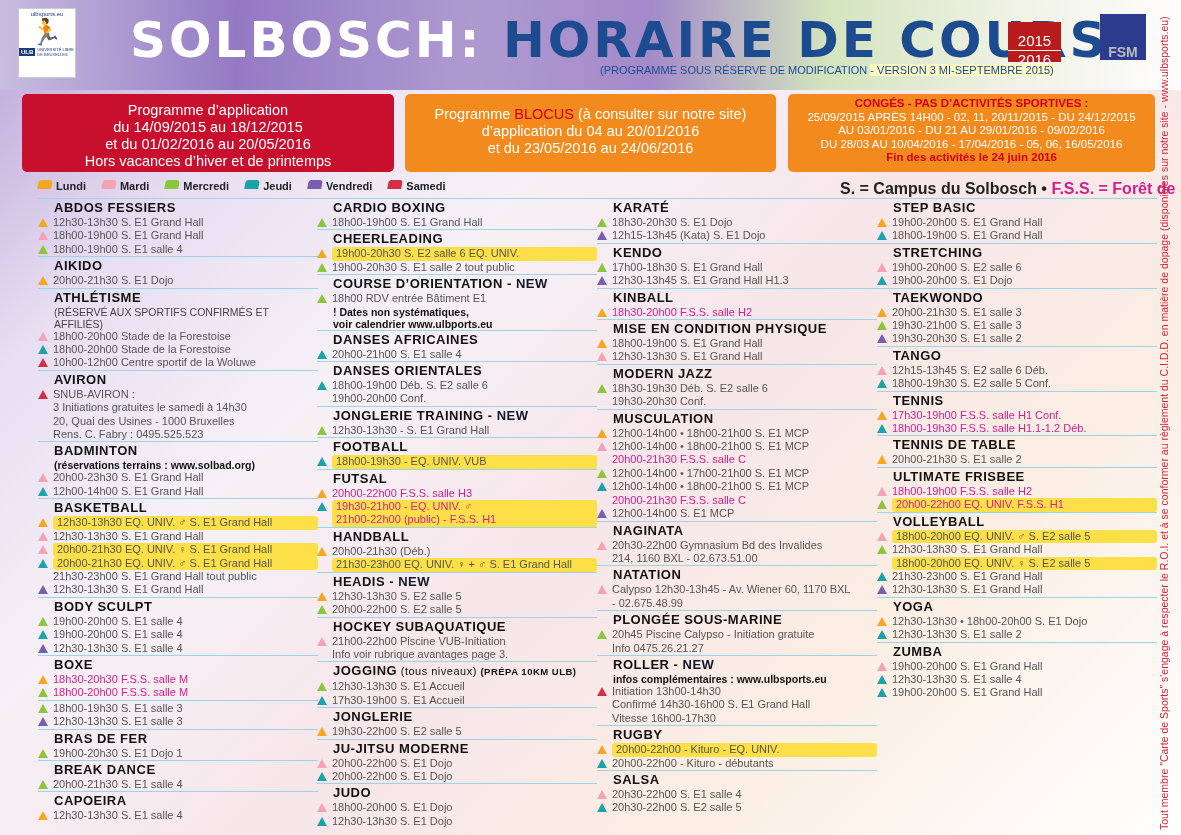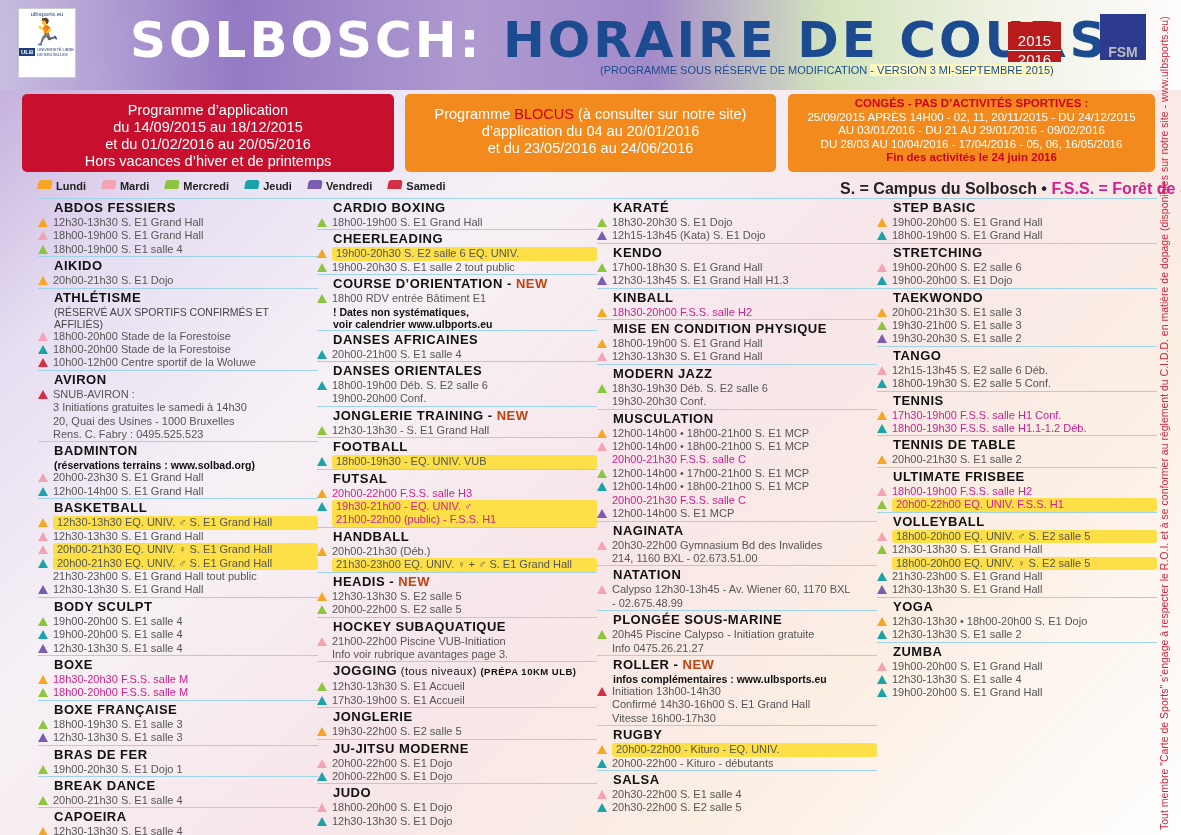--- a/index.html
+++ b/index.html
@@ -29,21 +29,21 @@
 .box .blocus{color:#d0021b}
 .legend{position:absolute;left:38px;top:180px;display:flex;gap:16px;font-size:11px;font-weight:bold;color:#222}
 .legend .it{display:flex;align-items:flex-start;gap:4px}
 .legend .flag{width:14px;height:9px;border-radius:3px 3px 0 0;transform:skewX(-10deg)}
 .abbr{position:absolute;left:840px;top:180px;font-size:16px;font-weight:bold;color:#222;white-space:nowrap}
 .abbr .fss{color:#d1208f}
 .col{position:absolute;top:198px;width:280px}
 .c1{left:38px}.c2{left:317px}.c3{left:597px}.c4{left:877px}
 .sec{border-top:1px solid #9ed3ea;padding-top:1px;margin-bottom:0}
 .sec h3{font-size:13px;font-weight:bold;color:#111;letter-spacing:.5px;margin-left:16px;line-height:16px;white-space:nowrap}
-.sec h3 .new{color:#c2410c}
+.sec h3 .new{color:#0f172a}
 .sec h3 .sm{font-size:11px;font-weight:normal}
 .sec h3 .smb{font-size:9.5px}
 .sec .note{font-size:10.5px;margin-left:16px;color:#444;line-height:12px}
 .sec .noteb{font-size:10.5px;margin-left:16px;color:#111;font-weight:bold;line-height:12px}
 .row{display:flex;align-items:flex-start;font-size:11px;line-height:13.4px;color:#555;white-space:nowrap}
 .row .tri{width:0;height:0;border-left:5px solid transparent;border-right:5px solid transparent;border-bottom:9px solid;margin:2px 5px 0 0;flex:none}
 .row .tri.none{border-bottom-color:transparent}
 .row .txt{white-space:pre-line}
 .row.hl .txt{background:#fde047;padding:0 4px;border-radius:3px;flex:1}
 .row.pink{color:#d1208f}
@@ -229,21 +229,20 @@
       <div class="row pink">
         <span class="tri" style="border-bottom-color: rgb(246, 166, 35);"></span>
         <span class="txt">18h30-20h30 F.S.S. salle M</span>
       </div>
       <div class="row pink">
         <span class="tri" style="border-bottom-color: rgb(140, 198, 63);"></span>
         <span class="txt">18h00-20h00 F.S.S. salle M</span>
       </div>
     </div>
     <div class="sec">
-      <h3><span>BOXE FRANÇAISE</span></h3>
       <div class="row">
         <span class="tri" style="border-bottom-color: rgb(140, 198, 63);"></span>
         <span class="txt">18h00-19h30 S. E1 salle 3</span>
       </div>
       <div class="row">
         <span class="tri" style="border-bottom-color: rgb(122, 92, 176);"></span>
         <span class="txt">12h30-13h30 S. E1 salle 3</span>
       </div>
     </div>
     <div class="sec">

